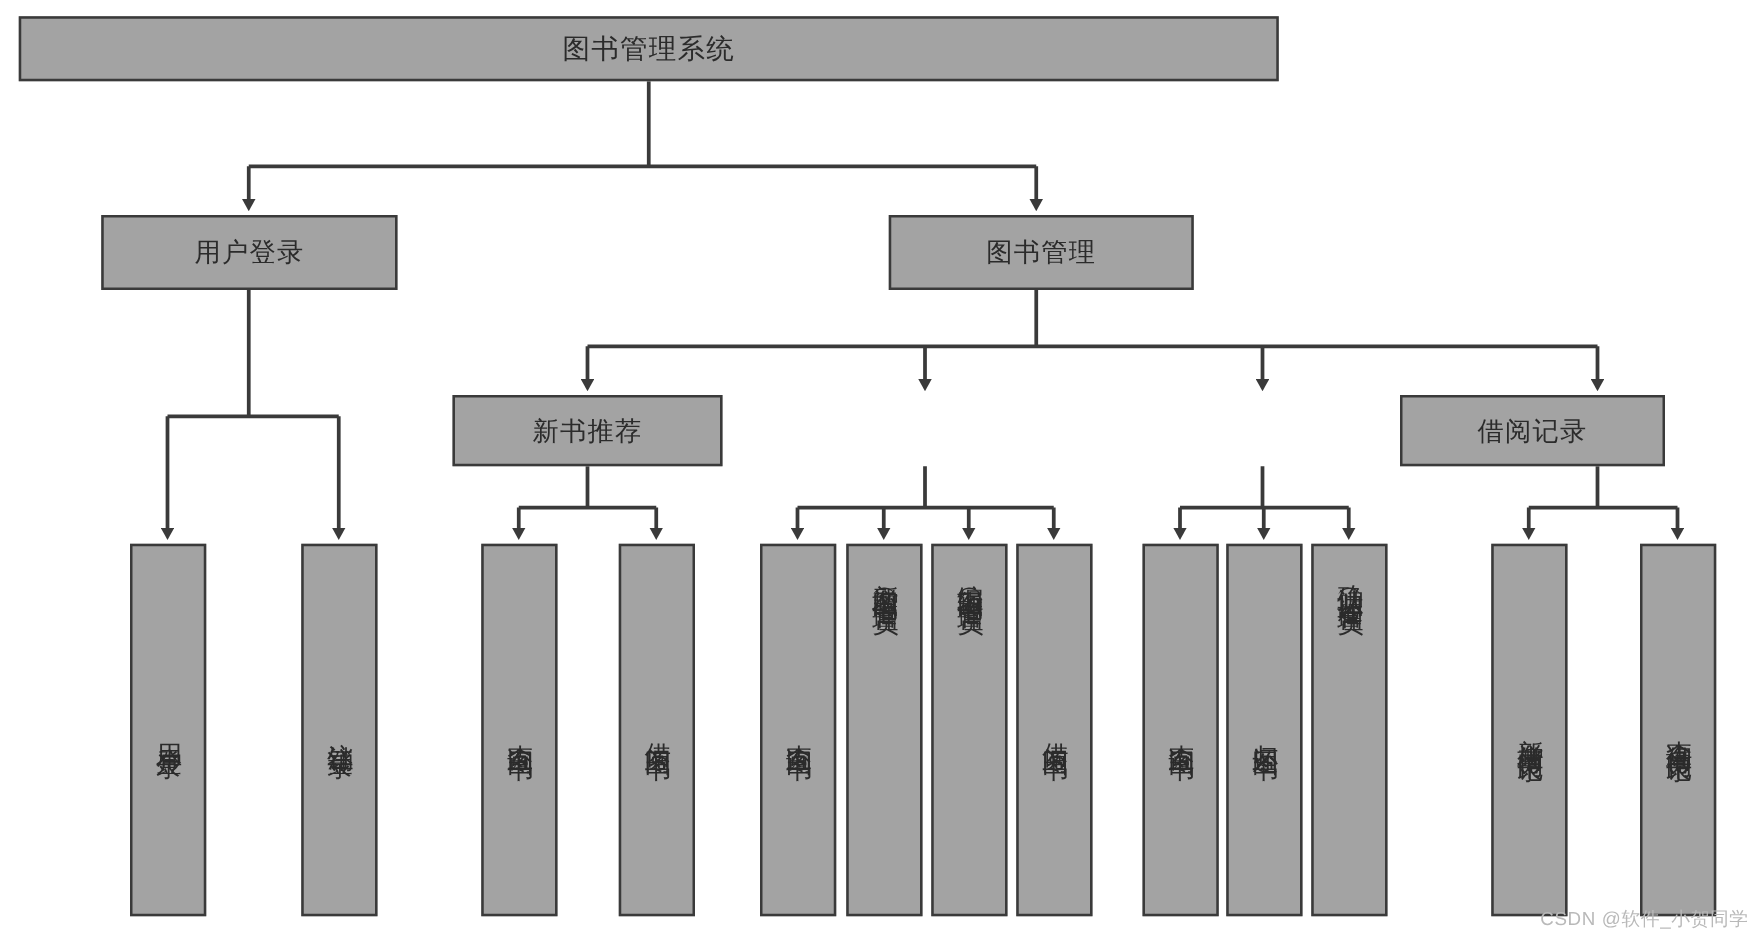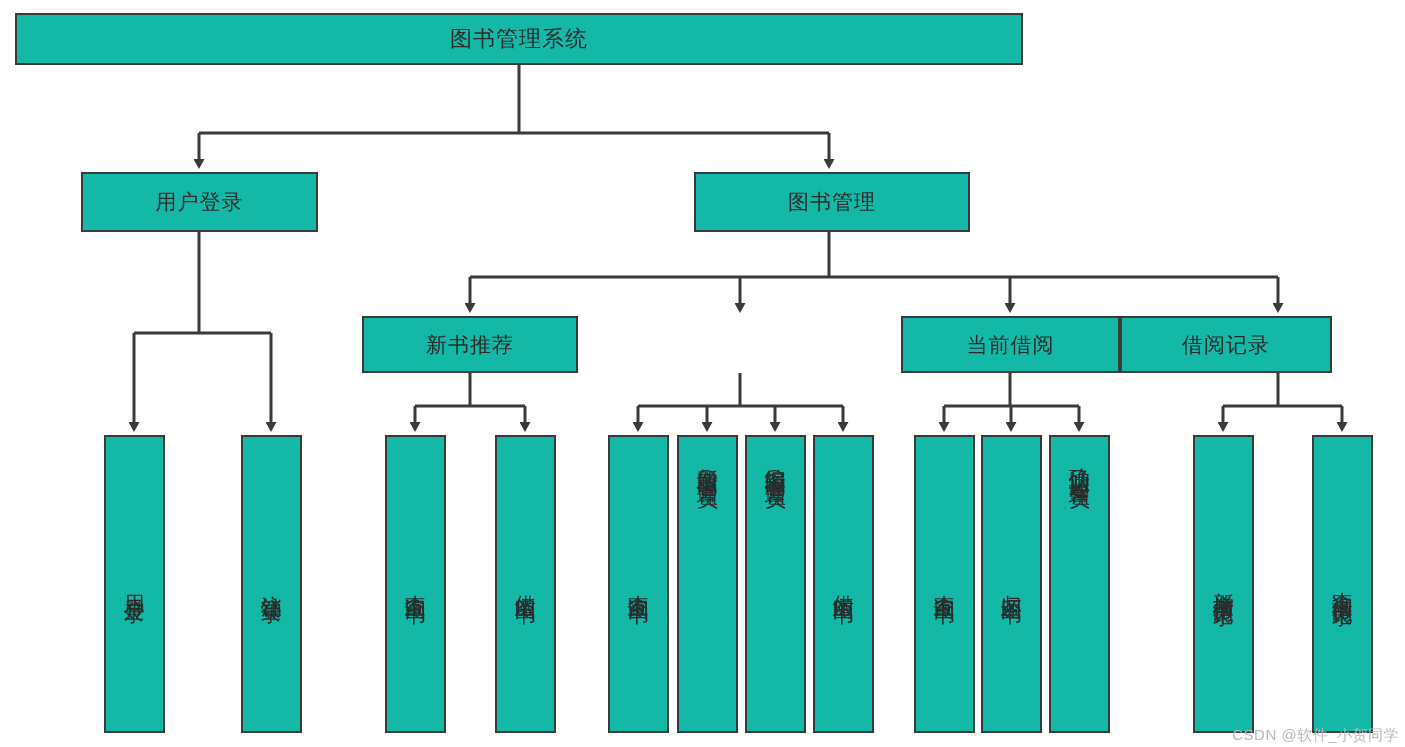--- a/index.html
+++ b/index.html
@@ -1,20 +1,20 @@
 <!DOCTYPE html>
 <html><head>
 <meta charset="utf-8">
 <style>
   html,body{margin:0;padding:0;background:#ffffff;}
   body{width:1405px;height:747px;overflow:hidden;
        font-family:"Liberation Sans","DejaVu Sans",sans-serif;}
   #stage{position:relative;width:1405px;height:747px;background:#fff;}
   #wires{position:absolute;left:0;top:0;width:1405px;height:747px;}
-  .node{position:absolute;box-sizing:border-box;background:#14b8a6;
+  .node{position:absolute;box-sizing:border-box;background:#a3a3a3;
         border:2.5px solid #3a3a3a;display:flex;align-items:center;
         justify-content:center;color:#2b2b2b;}
   .node.h{font-size:21px;letter-spacing:1px;}
   .node.v{writing-mode:vertical-rl;text-orientation:upright;
           font-size:21px;letter-spacing:3px;line-height:1.12;
           padding:14px 0;justify-content:flex-start;align-items:center;}
   .node.v.center{justify-content:center;}
   .node.title{font-size:22px;}
   .wm{position:absolute;right:6px;bottom:2px;font-size:15px;color:#b9b9b9;
       letter-spacing:0.5px;white-space:nowrap;}
@@ -70,24 +70,23 @@
       <path d="M1278,373 L1278,406"></path>
       <path d="M1223,406 L1342,406"></path>
       <path d="M1223,406 L1223,423" marker-end="url(#ah)"></path>
       <path d="M1342,406 L1342,423" marker-end="url(#ah)"></path>
     </g>
   </svg>
 
   <div class="node h title" style="left:15px;top:13px;width:1008px;height:52px;">图书管理系统</div>
 
   <div class="node h" style="left:81px;top:172px;width:237px;height:60px;">用户登录</div>
-  <div class="node h" style="left:694px;top:172px;width:276px;height:60px;">图书管理</div>
+  <div class="node h" style="left:711px;top:172px;width:244px;height:60px;">图书管理</div>
 
   <div class="node h" style="left:362px;top:316px;width:216px;height:57px;">新书推荐</div>
-  <div class="node h" style="left:901px;top:316px;width:219px;height:57px;">当前借阅</div>
   <div class="node h" style="left:1120px;top:316px;width:212px;height:57px;">借阅记录</div>
 
   <div class="node v center" style="left:104px;top:435px;width:61px;height:298px;">用户登录</div>
   <div class="node v center" style="left:241px;top:435px;width:61px;height:298px;">注销登录</div>
 
   <div class="node v center" style="left:385px;top:435px;width:61px;height:298px;">查询图书</div>
   <div class="node v center" style="left:495px;top:435px;width:61px;height:298px;">借阅图书</div>
 
   <div class="node v center" style="left:608px;top:435px;width:61px;height:298px;">查询图书</div>
   <div class="node v" style="left:677px;top:435px;width:61px;height:298px;">新增图书（管理员）</div>

